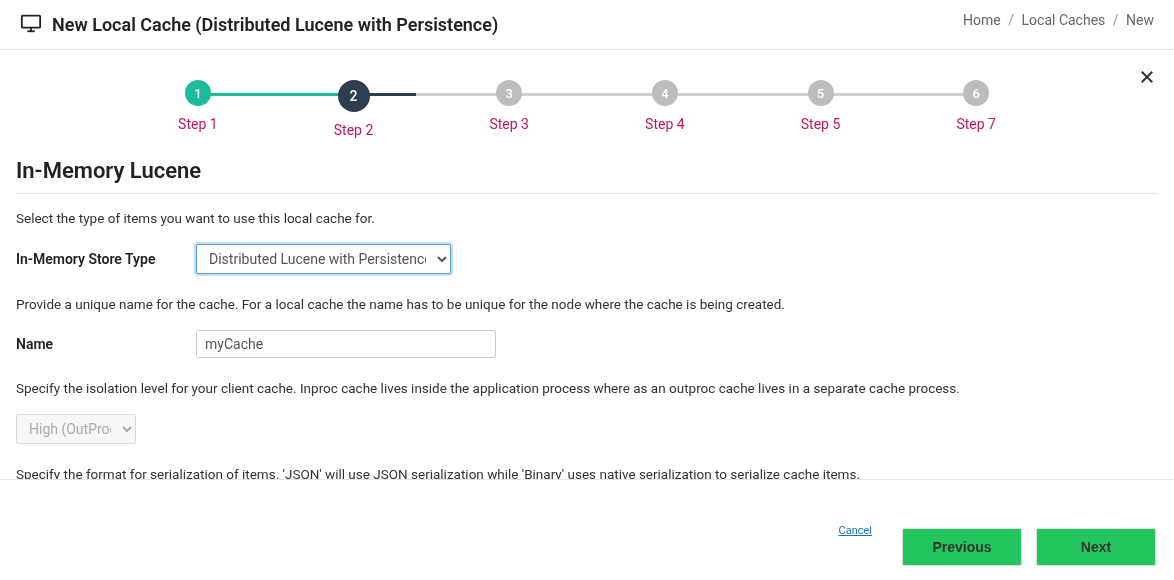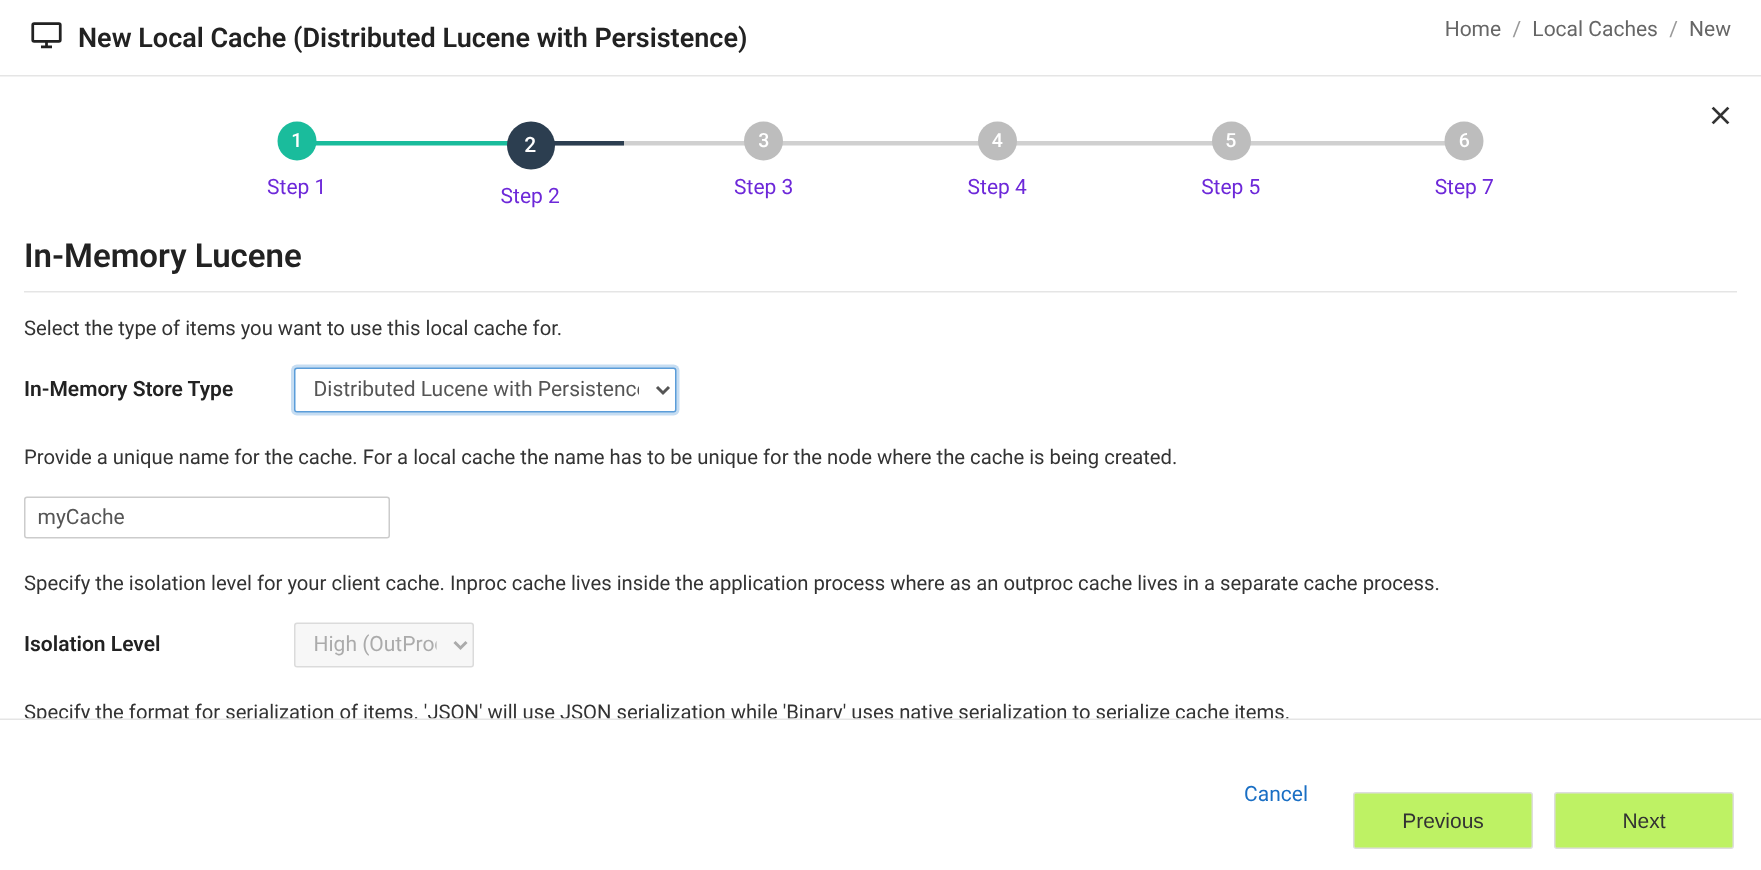--- a/index.html
+++ b/index.html
@@ -80,21 +80,21 @@
       font-weight: 500;
       z-index: 2;
       position: relative;
     }
     .step-circle.done { background: #1abc9c; }
     .step-circle.current { background: #2c3e50; width: 32px; height: 32px; font-size: 14px; }
     .step-circle.pending { background: #bdbdbd; }
     .step-label {
       margin-top: 10px;
       font-size: 14px;
-      color: #6d28d9;
+      color: #be185d;
     }
     .step-line {
       position: absolute;
       top: 13px;
       left: 50%;
       height: 3px;
       width: 100%;
       z-index: 1;
     }
     .step:last-child .step-line { display: none; }
@@ -143,51 +143,52 @@
     select.highlighted {
       border: 1px solid #5b9dd9;
       box-shadow: 0 0 0 2px rgba(91,157,217,0.35);
       outline: none;
     }
     select.readonly {
       background: #f4f4f4;
       color: #888;
     }
     input.name-input {
-      width: 244px;
+      width: 300px;
     }
     .store-select { width: 255px; }
     .iso-select { width: 120px; }
     .ser-select { width: 62px; }
     .footer {
       position: absolute;
       bottom: 0;
       left: 0;
       right: 0;
       display: flex;
       justify-content: flex-end;
       align-items: center;
       gap: 14px;
       padding: 14px 18px;
       border-top: 1px solid #e5e5e5;
       background: #fff;
     }
     .cancel-link {
       color: #1a6fc4;
-      font-size: 14px;
+      text-decoration: underline;
+      font-size: 11px;
       margin-right: 16px;
       cursor: pointer;
     }
     .btn {
       min-width: 120px;
       padding: 10px 20px;
       font-size: 14px;
-      font-weight: 400;
-      color: #333;
-      background: #bef264;
+      font-weight: 700;
+      color: #333;
+      background: #22c55e;
       border: 1px solid #ddd;
       border-radius: 2px;
       cursor: pointer;
       margin-top: 34px;
     }
   </style>
 </head>
 <body>
 
 <div class="header">
@@ -260,26 +261,26 @@
   <p class="desc">Select the type of items you want to use this local cache for.</p>
   <div class="form-row">
     <label class="form-label">In-Memory Store Type</label>
     <select class="store-select highlighted">
       <option>Distributed Lucene with Persistence</option>
     </select>
   </div>
 
   <p class="desc">Provide a unique name for the cache. For a local cache the name has to be unique for the node where the cache is being created.</p>
   <div class="form-row">
+    <label class="form-label">Name</label>
     <input type="text" class="name-input" value="myCache" style="">
   </div>
 
   <p class="desc">Specify the isolation level for your client cache. Inproc cache lives inside the application process where as an outproc cache lives in a separate cache process.</p>
   <div class="form-row">
-    <label class="form-label">Isolation Level</label>
     <select class="iso-select readonly" disabled="">
       <option>High (OutProc)</option>
     </select>
   </div>
 
   <p class="desc">Specify the format for serialization of items. 'JSON' will use JSON serialization while 'Binary' uses native serialization to serialize cache items.</p>
   <div class="form-row">
     <label class="form-label">Serialization</label>
     <select class="ser-select readonly" disabled="">
       <option>JSON</option>

